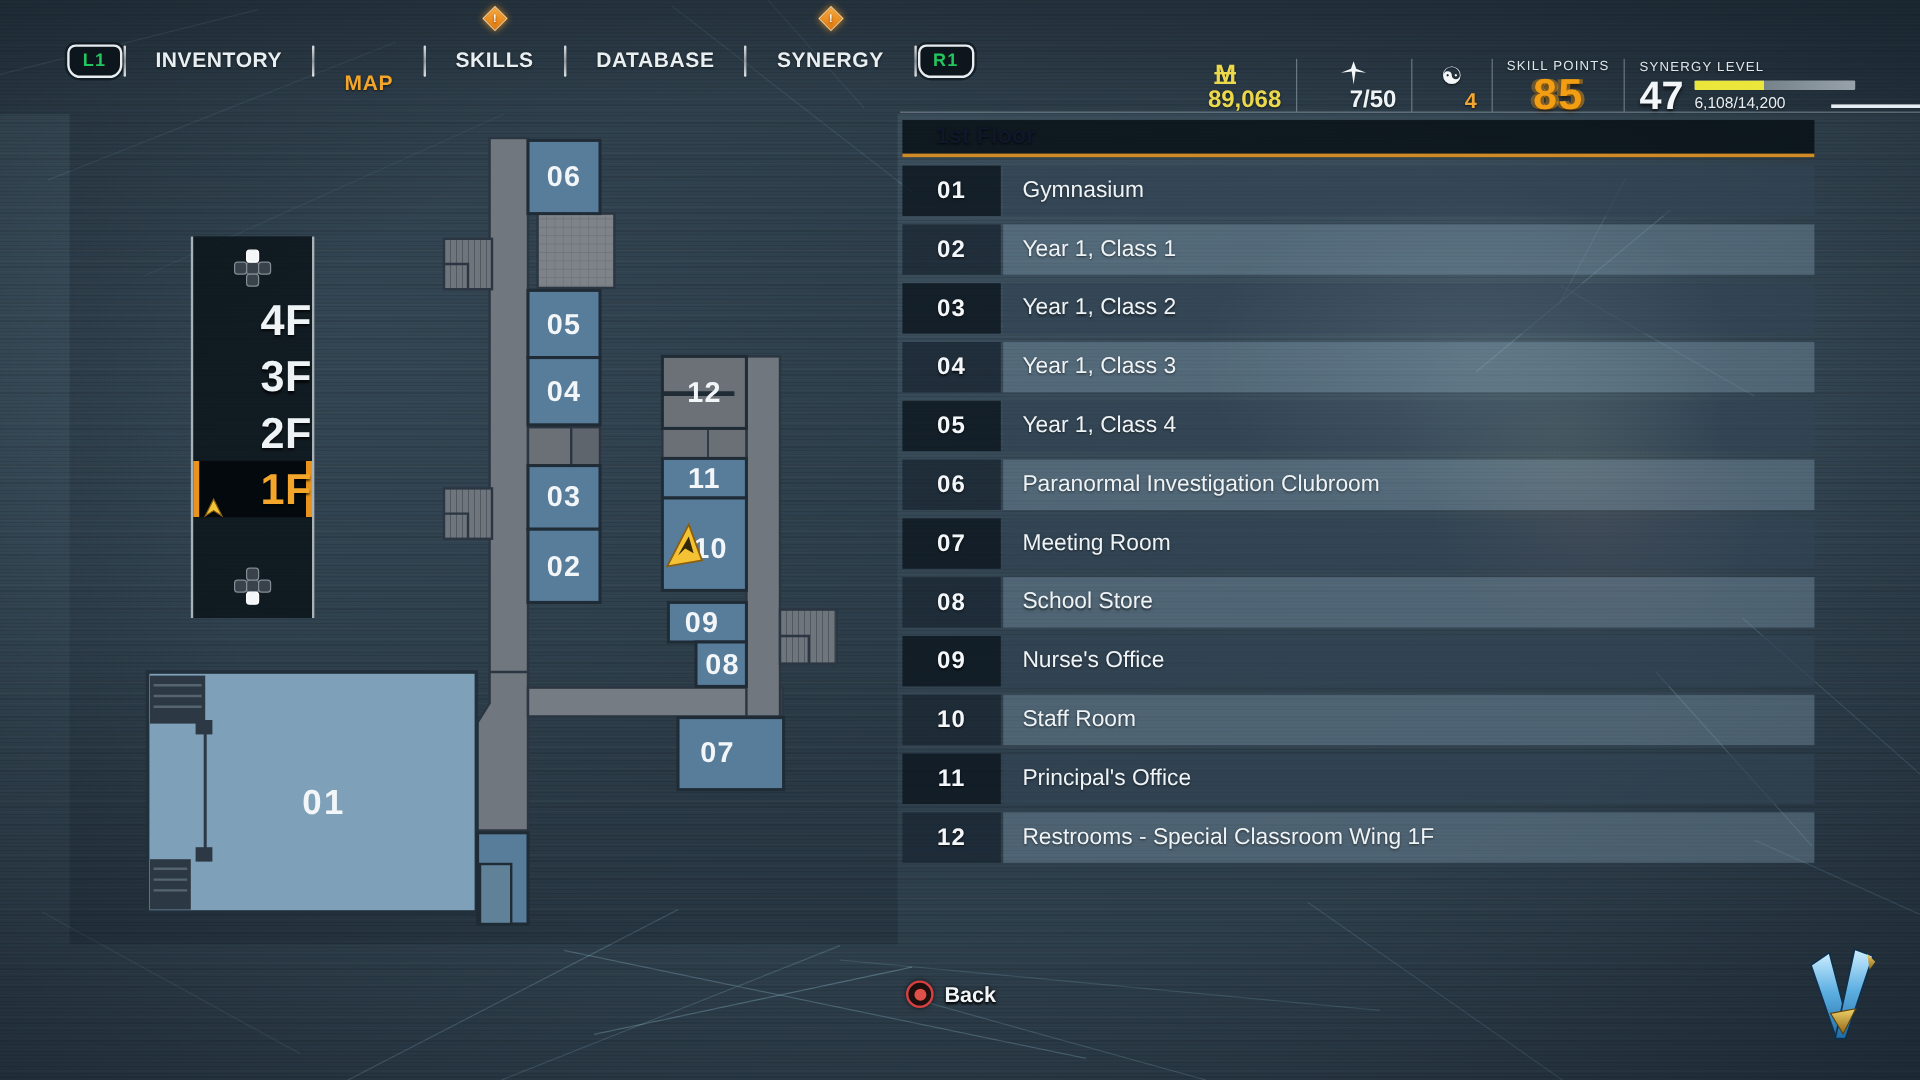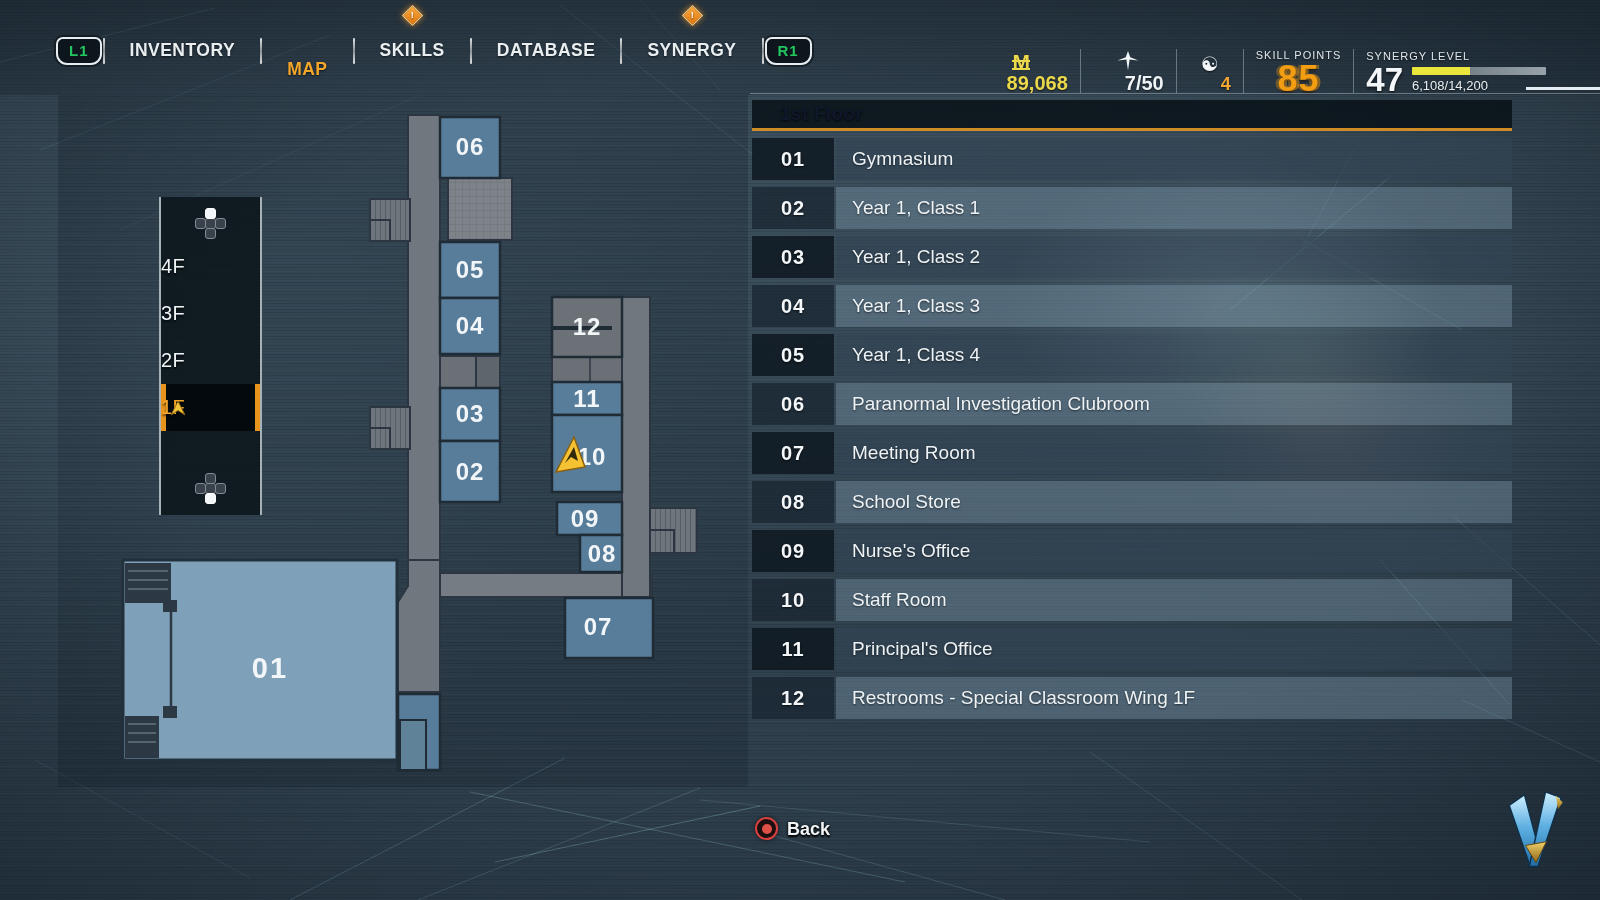--- a/index.html
+++ b/index.html
@@ -93,22 +93,22 @@
   .dpad span{position:absolute;width:11px;height:11px;background:#39424b;border:1px solid #828c94;border-radius:3px;box-sizing:border-box;}
   .dpad .c{left:10px;top:10px;border-color:#6a747c;}
   .dpad .up{left:10px;top:0;}
   .dpad .down{left:10px;bottom:0;}
   .dpad .lf{left:0;top:10px;}
   .dpad .rt{right:0;top:10px;}
   .dpad .active{background:#f4f7f9;border-color:#ffffff;}
   .dpad-bottom{margin-top:auto;margin-bottom:11px;}
   .floors{width:100%;flex:none;}
   .floor-row{
-    position:relative;height:47px;display:flex;align-items:center;justify-content:flex-start;
-    font-size:20px;font-weight:normal;color:#eef3f6;letter-spacing:0.5px;
+    position:relative;height:47px;display:flex;align-items:center;justify-content:flex-end;
+    font-size:36px;font-weight:bold;color:#eef3f6;letter-spacing:0.5px;
     text-shadow:0 2px 2px rgba(0,0,0,0.7);
   }
   .floor-row.active{
     background:rgba(3,8,12,0.92);color:#f4a62a;
     box-shadow:inset 5px 0 0 #e8941c, inset -5px 0 0 #e8941c;
   }
   .floor-cursor{position:absolute;left:9px;top:14px;display:none;}
   .floor-row.active .floor-cursor{display:block;}
 
   

